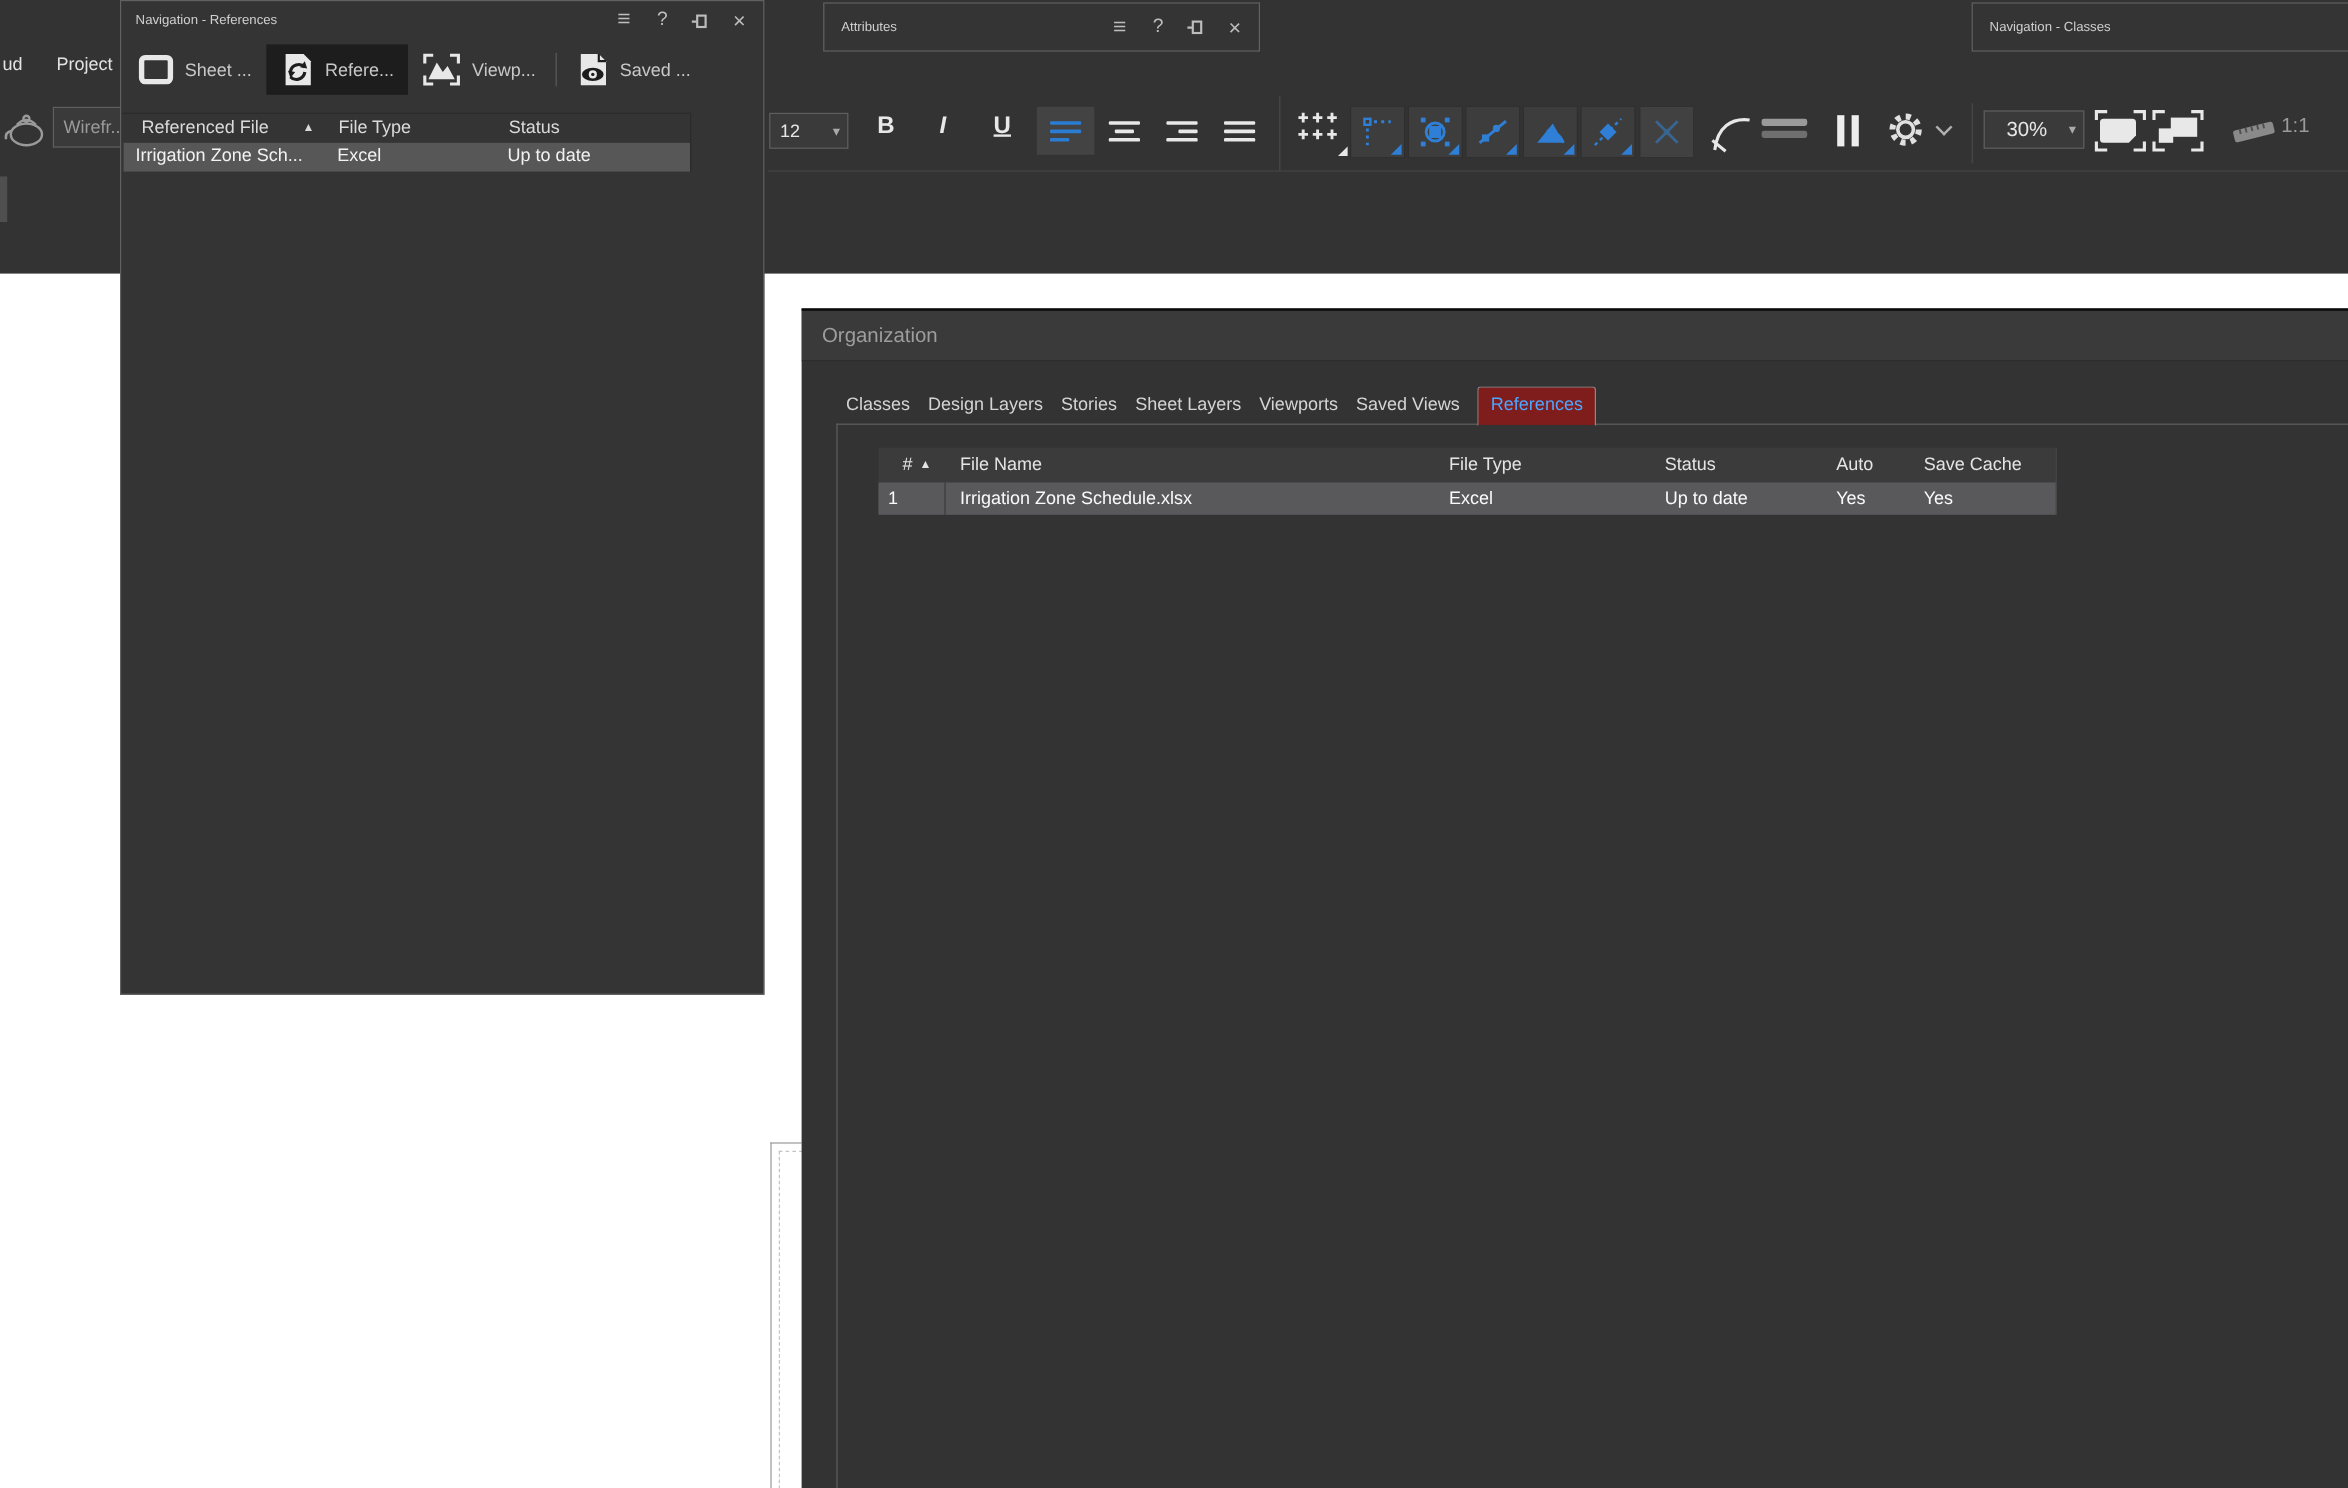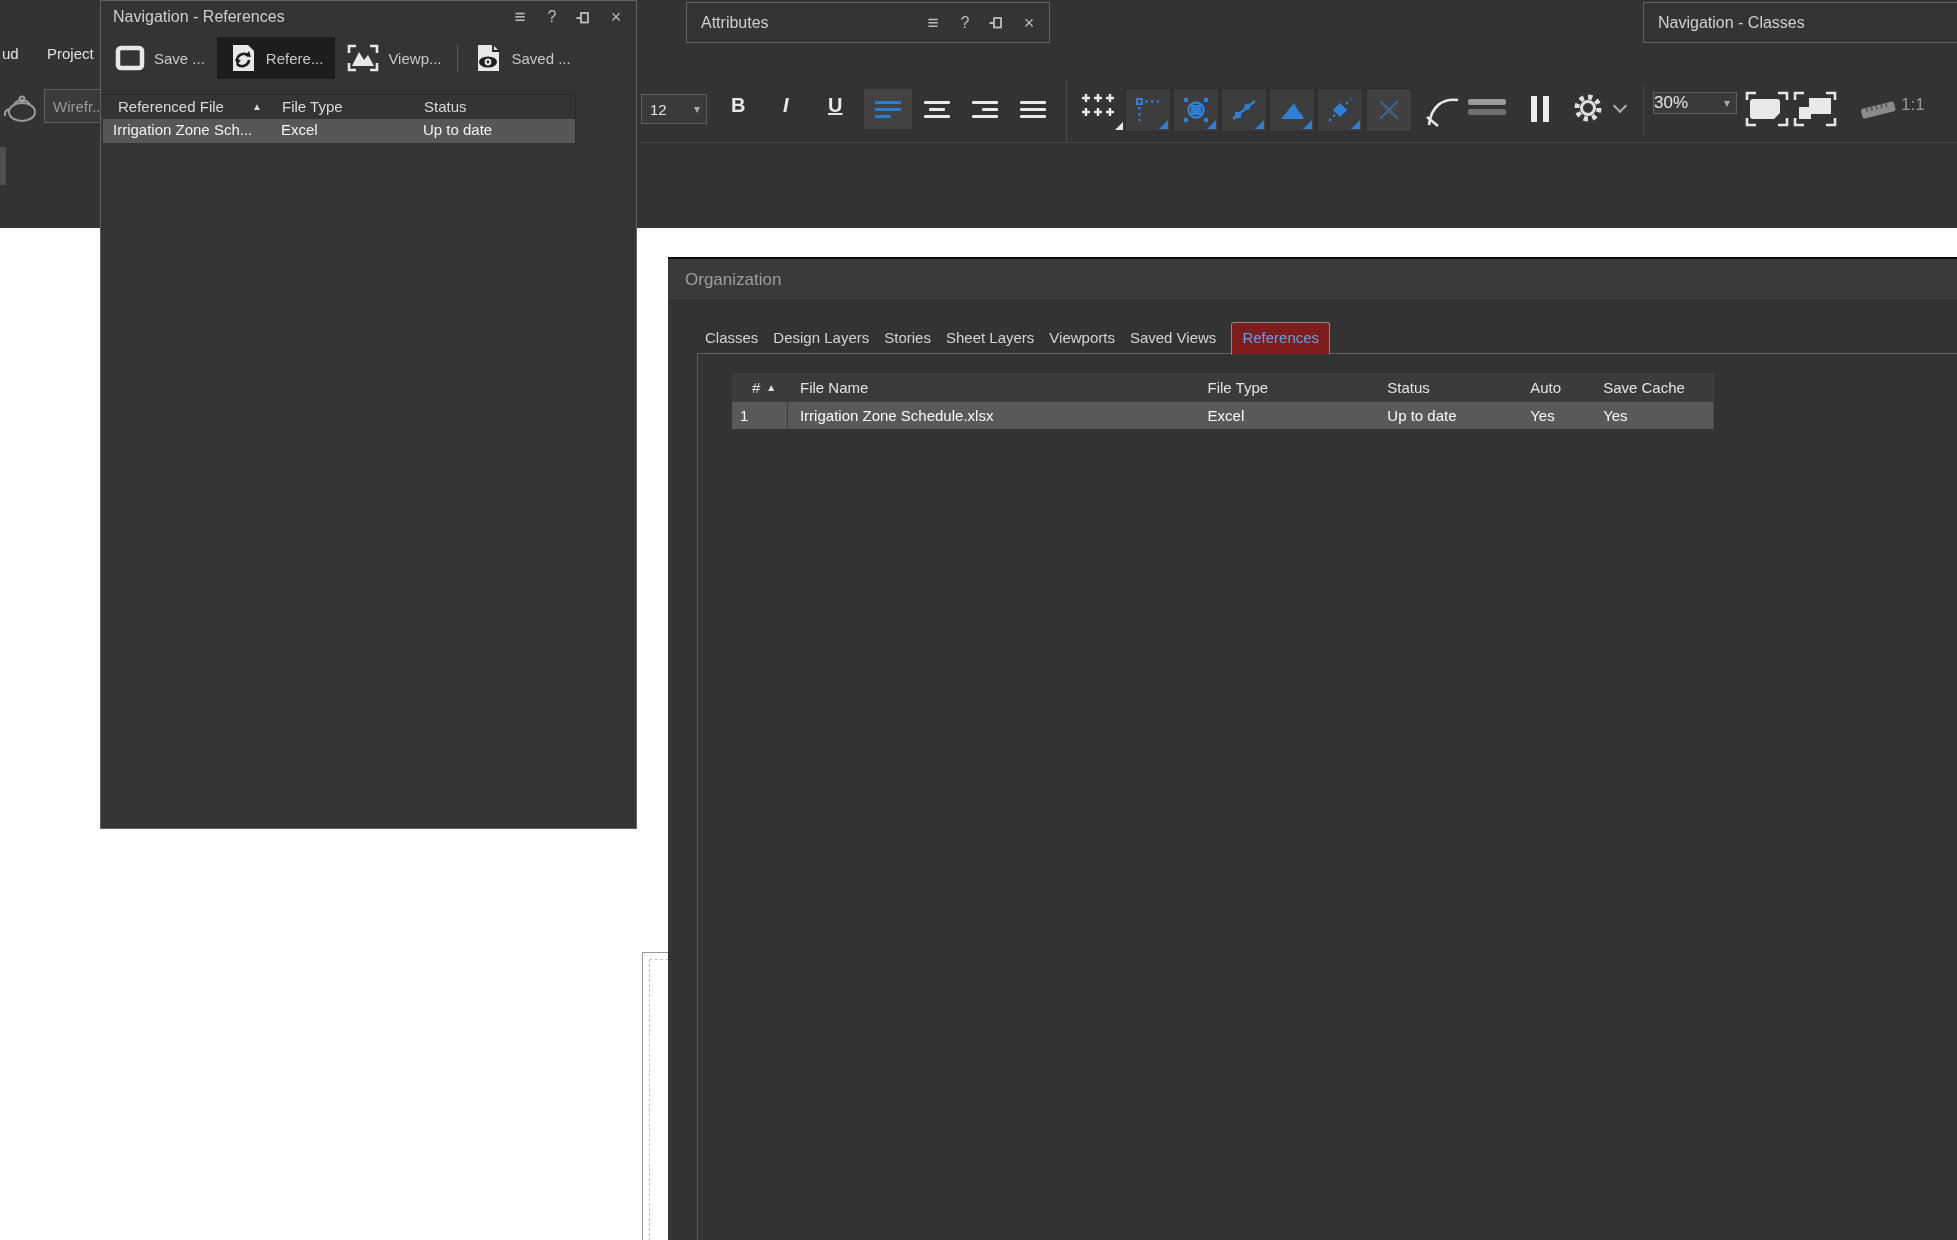--- a/index.html
+++ b/index.html
@@ -16,21 +16,21 @@
   
   .menu-item { position:absolute; top:45px; color:#e2e2e2; font-size:15px; z-index:2; white-space:nowrap; }
   .combo { position:absolute; border:1px solid #5f5f5f; background:#3a3a3a; color:#e6e6e6;
            font-size:15px; display:flex; align-items:center; z-index:2; white-space:nowrap; }
   .combo .arrow { color:#aaaaaa; font-size:12px; margin-left:auto; padding-right:6px; }
   .swatch-strip { position:absolute; left:0; top:147px; width:6px; height:38px; background:#4f4f4f; z-index:2; }
 
   
   .palette { position:absolute; background:#343434; border:1px solid #616161; z-index:10; }
   .palette-titlebar { position:relative; height:32px; display:flex; align-items:center; }
-  .palette-title { color:#cfcfcf; font-size:16px; padding-left:12px; white-space:nowrap;text-align:right; }
+  .palette-title { color:#cfcfcf; font-size:11px; padding-left:12px; white-space:nowrap;text-align:right; }
   .titlebar-icons { margin-left:auto; display:flex; align-items:center; gap:16px; padding-right:12px; }
   .tb-icon { color:#bdbdbd; font-size:16px; line-height:16px; width:16px; text-align:center; }
   .tb-icon.hamburger { font-size:19px; }
 
   
   .ref-toolbar { position:absolute; left:2px; top:34px; height:46px; display:flex; align-items:center; }
   .ref-tab { display:flex; align-items:center; gap:9px; height:42px; padding:0 12px; color:#c8c8c8; font-size:15px; white-space:nowrap; }
   .ref-tab.active { background:#1d1d1d; }
   .ref-toolbar .vsep { width:1px; height:28px; background:#5a5a5a; margin:0 4px; }
 
@@ -226,21 +226,21 @@
     <div></div>
       <div></div>
   </div>
   <svg style="position:absolute;left:1572px;top:92px;z-index:2" width="32" height="32" viewBox="0 0 32 32">
     <circle cx="16" cy="16" r="11" fill="none" stroke="#e0e0e0" stroke-width="5" stroke-dasharray="4.2 4.4"></circle>
     <circle cx="16" cy="16" r="6.5" fill="#333333" stroke="#e0e0e0" stroke-width="3"></circle>
   </svg>
   <div class="chev"></div>
   <div class="tool-vsep" style="left:1643px;top:86px;height:50px"></div>
 
-  <div class="combo" style="left:1653px;top:92px;width:84px;height:22px;padding-left:0;font-size:17px">
+  <div class="combo" style="left:1653px;top:92px;width:84px;height:32px;padding-left:18px;font-size:17px">
     <span>30%</span>
     <span class="arrow">▾</span>
   </div>
 
   <svg style="position:absolute;left:1745px;top:90px;z-index:2" width="44" height="38" viewBox="0 0 44 38">
     <path d="M2 10 V3 H11 M33 3 H42 V10 M42 28 V35 H33 M11 35 H2 V28" fill="none" stroke="#e8e8e8" stroke-width="2.6"></path>
     <path d="M8 9 h24 a3 3 0 0 1 3 3 v11 l-6 6 h-21 a3 3 0 0 1 -3-3 v-14 a3 3 0 0 1 3-3 z" fill="#e8e8e8"></path>
   </svg>
   <svg style="position:absolute;left:1793px;top:90px;z-index:2" width="44" height="38" viewBox="0 0 44 38">
     <path d="M2 10 V3 H11 M33 3 H42 V10 M42 28 V35 H33 M11 35 H2 V28" fill="none" stroke="#e8e8e8" stroke-width="2.6"></path>
@@ -268,21 +268,21 @@
         </svg>
         <span class="tb-icon" style="font-size:18px">×</span>
       </span>
     </div>
 
     <div class="ref-toolbar">
       <div class="ref-tab">
         <svg width="30" height="26" viewBox="0 0 30 26">
           <rect x="3" y="3" width="24" height="20" rx="3" fill="none" stroke="#e8e8e8" stroke-width="4.5"></rect>
         </svg>
-        <span>Save ...</span>
+        <span>Sheet ...</span>
       </div>
       <div class="ref-tab active">
         <svg width="28" height="30" viewBox="0 0 28 30">
           <path d="M4 2 h15 l6 6 v20 h-21 z" fill="#e8e8e8"></path>
           <path d="M8 17 a7 7 0 0 1 12 -4 M20 17 a7 7 0 0 1 -12 4" fill="none" stroke="#1d1d1d" stroke-width="2.6"></path>
           <path d="M20 8 l2 6 -6 -1 z M8 22 l-2 -6 6 1 z" fill="#1d1d1d"></path>
         </svg>
         <span>Refere...</span>
       </div>
       <div class="ref-tab">

